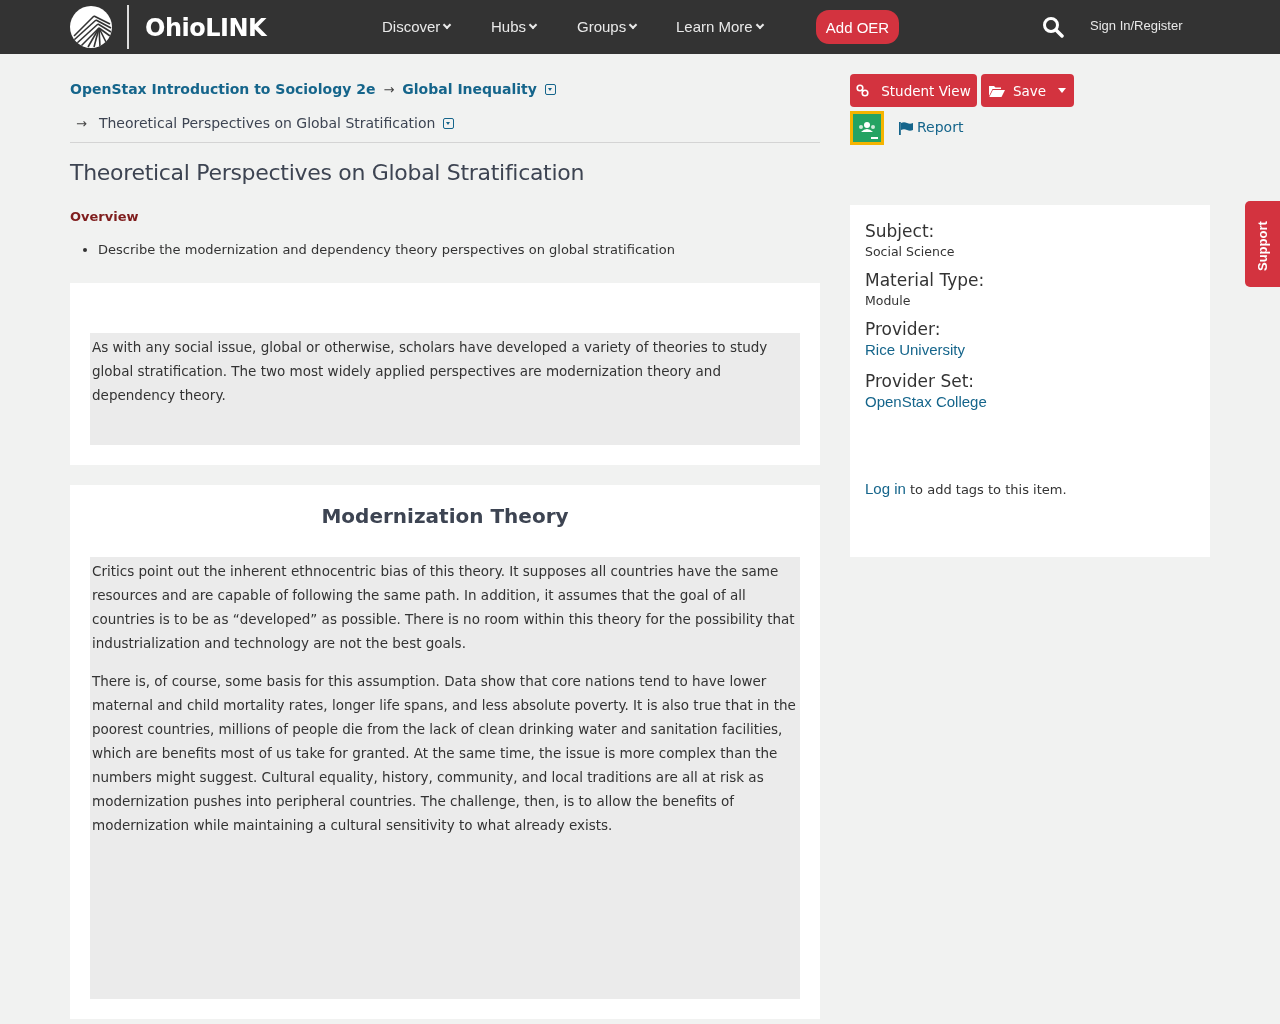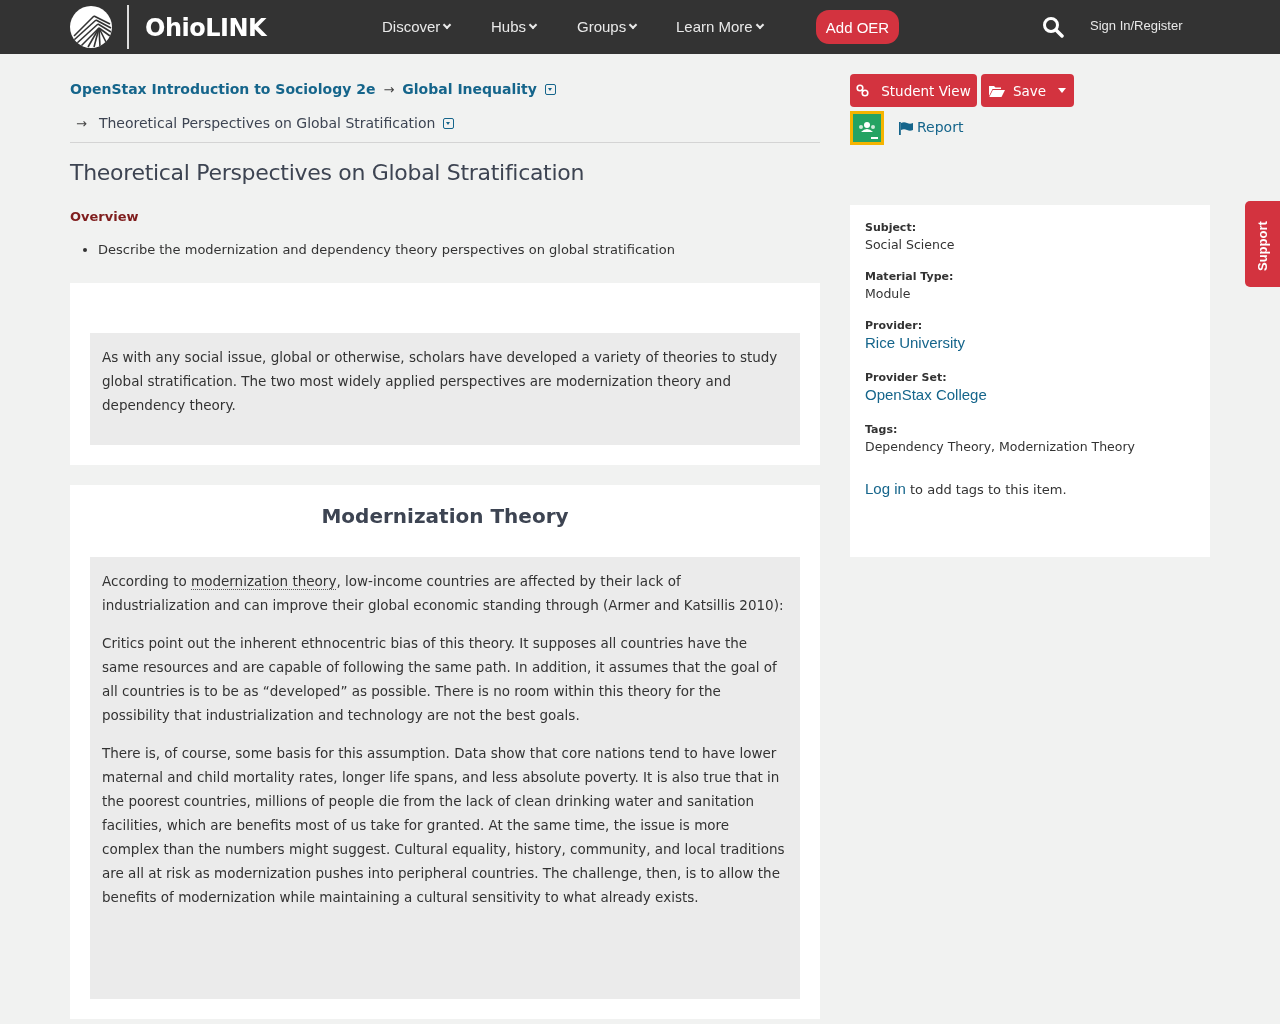--- a/index.html
+++ b/index.html
@@ -26,37 +26,37 @@
   .sqcaret { display: inline-block; width: 11px; height: 11px; border: 1.5px solid #15658b; border-radius: 2px; position: relative; cursor: pointer; }
   .sqcaret::after { content: ""; position: absolute; left: 2px; top: 3px; border-left: 2.5px solid transparent; border-right: 2.5px solid transparent; border-top: 3.5px solid #15658b; }
   .hr { position: absolute; left: 70px; top: 142px; width: 750px; height: 1px; background: #d4d4d4; }
 
   .page-title { position: absolute; left: 70px; top: 160px; font-family: "DejaVu Sans", sans-serif; font-size: 22px; color: #3d4452; font-weight: normal; letter-spacing: -0.3px; }
   .overview-h { position: absolute; left: 70px; top: 209px; font-size: 13px; font-weight: bold; color: #7f1d1d; }
   .overview-list { position: absolute; left: 98px; top: 242px; font-size: 13px; color: #333; }
   .overview-list li { list-style: disc; }
 
   .card { position: absolute; left: 70px; width: 750px; background: #fff; }
-  .note { position: absolute; left: 20px; width: 710px; background: #ebebeb; padding: 12px; font-size: 13.5px; line-height: 24px; color: #333; }
+  .note { position: absolute; left: 20px; width: 710px; background: #ebebeb; padding: 2px; font-size: 13.5px; line-height: 24px; color: #333; }
   .note p { margin-bottom: 14px; }
   .note p:last-child { margin-bottom: 0; }
   .note ol { margin: 0 0 14px 28px; }
   .term { border-bottom: 1px dotted #555; }
   .card-h { position: absolute; left: 0; width: 750px; text-align: center; font-size: 20px; font-weight: bold; color: #3d4452; }
 
   
   .btn-red { position: absolute; top: 74px; height: 33px; background: #d3333f; border-radius: 4px; color: #fff; font-size: 13.5px; display: flex; align-items: center; justify-content: center; gap: 12px; cursor: pointer; }
   .classroom { position: absolute; left: 850px; top: 111px; width: 34px; height: 34px; background: #f5b400; padding: 3px; cursor: pointer; }
   .classroom-inner { width: 28px; height: 28px; background: #25a363; position: relative; }
   .report { position: absolute; left: 899px; top: 119px; font-size: 14px; color: #15658b; display: flex; align-items: flex-end; gap: 4px; cursor: pointer; }
 
   .tab { position: absolute; left: 850px; top: 165px; width: 95px; height: 40px; background: #fff; display: flex; align-items: center; justify-content: center; gap: 6px; font-family: "Liberation Sans", sans-serif; font-size: 15px; color: #444; cursor: pointer; margin-top: 47px; }
   .details-panel { position: absolute; left: 850px; top: 205px; width: 360px; height: 352px; background: #fff; }
   .dl { position: absolute; left: 15px; font-size: 13px; }
-  .dl .k { font-weight: bold; color: #333; font-size: 11px; }
+  .dl .k { font-weight: normal; color: #333; font-size: 17px; }
   .dl .v { color: #333; margin-top: 3px; font-size: 12.5px; }
   .dl .link { color: #15658b; font-family: "Liberation Sans", sans-serif; font-size: 15px; cursor: pointer; margin-top: 2px; }
   .login-line { position: absolute; left: 15px; top: 275px; font-size: 13px; color: #333; }
   .login-line .link { color: #15658b; font-family: "Liberation Sans", sans-serif; font-size: 15px; cursor: pointer; }
   .show-more { position: absolute; left: 0; top: 317px; width: 360px; text-align: center; font-family: "Liberation Sans", sans-serif; font-size: 15px; color: #15658b; cursor: pointer; }
 
   .support { position: absolute; left: 1245px; top: 201px; width: 40px; height: 86px; background: #d3333f; border-radius: 5px 0 0 5px; cursor: pointer; }
   .support span { position: absolute; left: 10px; top: 70px; transform: rotate(-90deg); transform-origin: left top; color: #fff; font-weight: bold; font-size: 13px; font-family: "Liberation Sans", sans-serif; }
 </style>
 </head>
@@ -133,21 +133,20 @@
 
 <div class="card" style="top:283px; height:182px;">
   <div class="note" style="top:50px; height:112px;">
     <p>As with any social issue, global or otherwise, scholars have developed a variety of theories to study global stratification. The two most widely applied perspectives are modernization theory and dependency theory.</p>
   </div>
 </div>
 
 <div class="card" style="top:485px; height:534px;">
   <div class="card-h" style="top:19px;">Modernization Theory</div>
   <div class="note" style="top:72px; height:442px;">
-    <p><span>According to </span><span class="term">modernization theory</span><span>, low-income countries are affected by their lack of industrialization and can improve their global economic standing through (Armer and Katsillis 2010):</span></p>
     <p>Critics point out the inherent ethnocentric bias of this theory. It supposes all countries have the same resources and are capable of following the same path. In addition, it assumes that the goal of all countries is to be as “developed” as possible. There is no room within this theory for the possibility that industrialization and technology are not the best goals.</p>
     <p>There is, of course, some basis for this assumption. Data show that core nations tend to have lower maternal and child mortality rates, longer life spans, and less absolute poverty. It is also true that in the poorest countries, millions of people die from the lack of clean drinking water and sanitation facilities, which are benefits most of us take for granted. At the same time, the issue is more complex than the numbers might suggest. Cultural equality, history, community, and local traditions are all at risk as modernization pushes into peripheral countries. The challenge, then, is to allow the benefits of modernization while maintaining a cultural sensitivity to what already exists.</p>
   </div>
 </div>
 
 <div class="btn-red" style="left:850px; width:127px;">
   <svg width="13" height="13" viewBox="0 0 13 13">
     <circle cx="4" cy="4" r="2.8" stroke="#fff" stroke-width="1.6" fill="none"></circle>
     <circle cx="9" cy="9" r="2.8" stroke="#fff" stroke-width="1.6" fill="none"></circle>
     <line x1="5.5" y1="5.5" x2="7.5" y2="7.5" stroke="#fff" stroke-width="1.6"></line>
@@ -207,24 +206,20 @@
     <div class="v">Module</div>
   </div>
   <div class="dl" style="top:114px;">
     <div class="k">Provider:</div>
     <div class="link">Rice University</div>
   </div>
   <div class="dl" style="top:166px;">
     <div class="k">Provider Set:</div>
     <div class="link">OpenStax College</div>
   </div>
-  <div class="dl" style="top:218px;">
-    <div class="k">Tags:</div>
-    <div class="v">Dependency Theory, Modernization Theory</div>
-  </div>
   <div class="login-line">
     <span class="link">Log in</span><span> to add tags to this item.</span>
   </div>
 </div>
 
 <div class="support">
   <span>Support</span>
 </div>
 
 </body></html>

